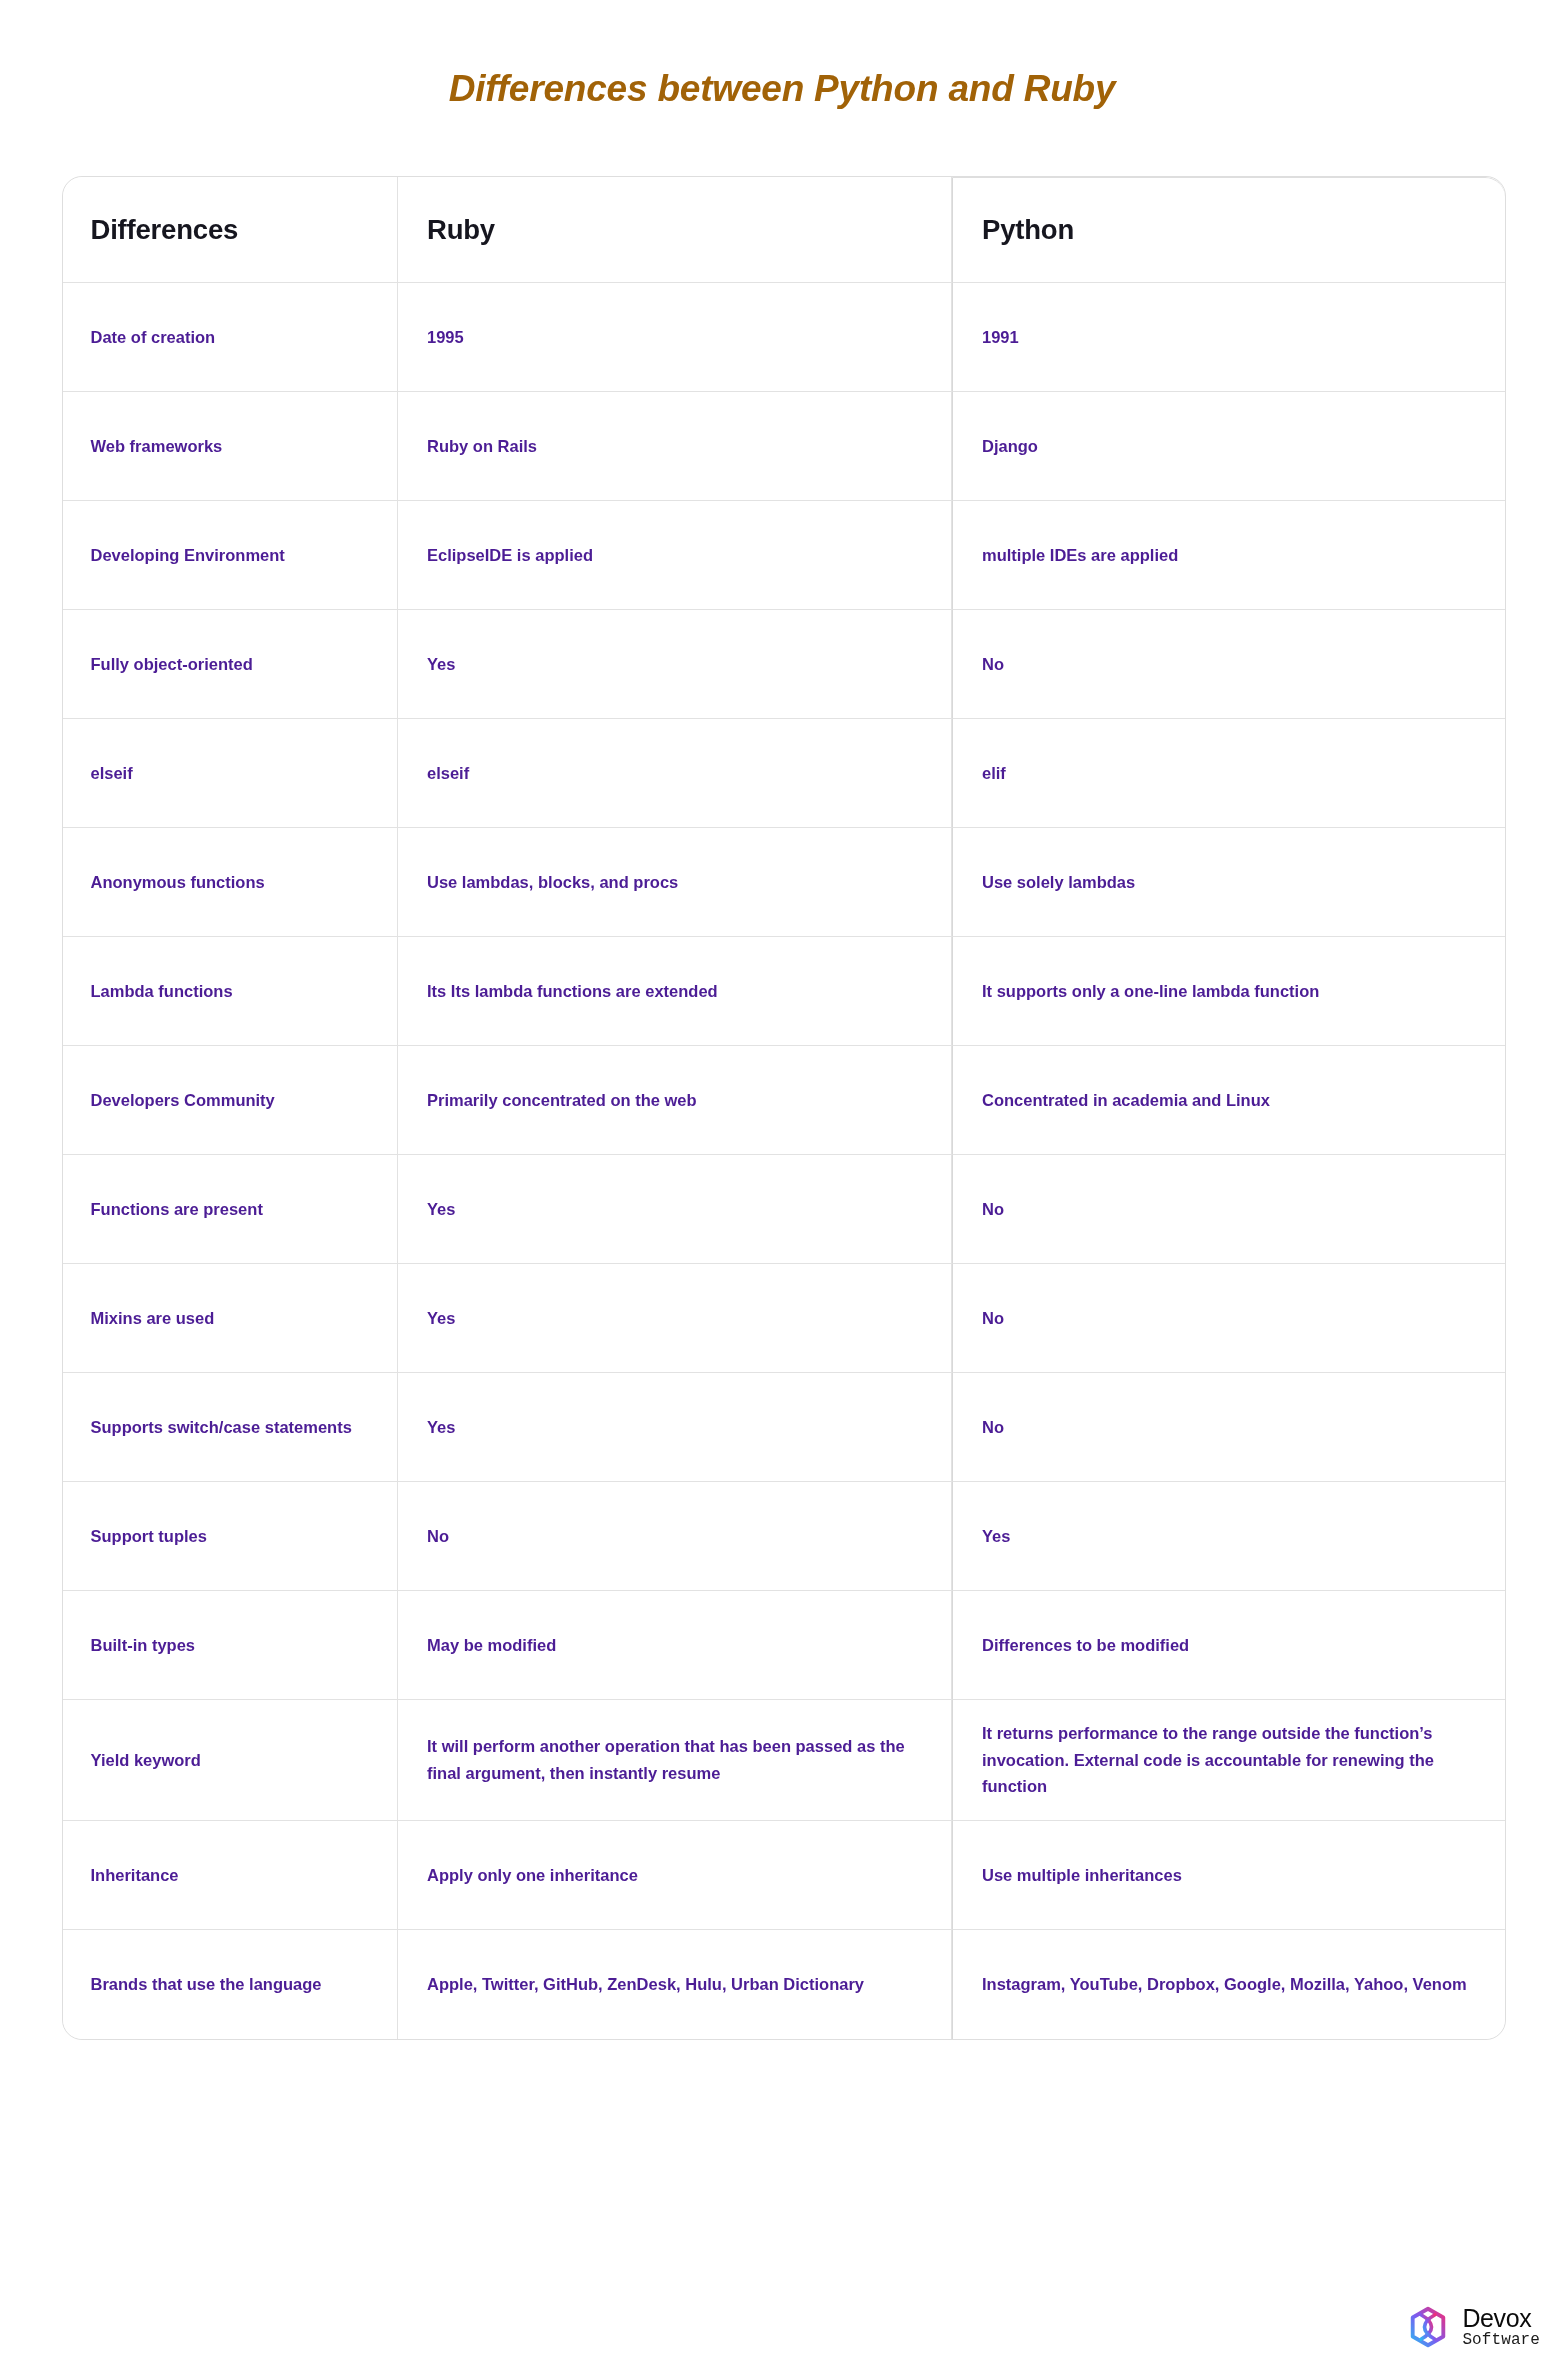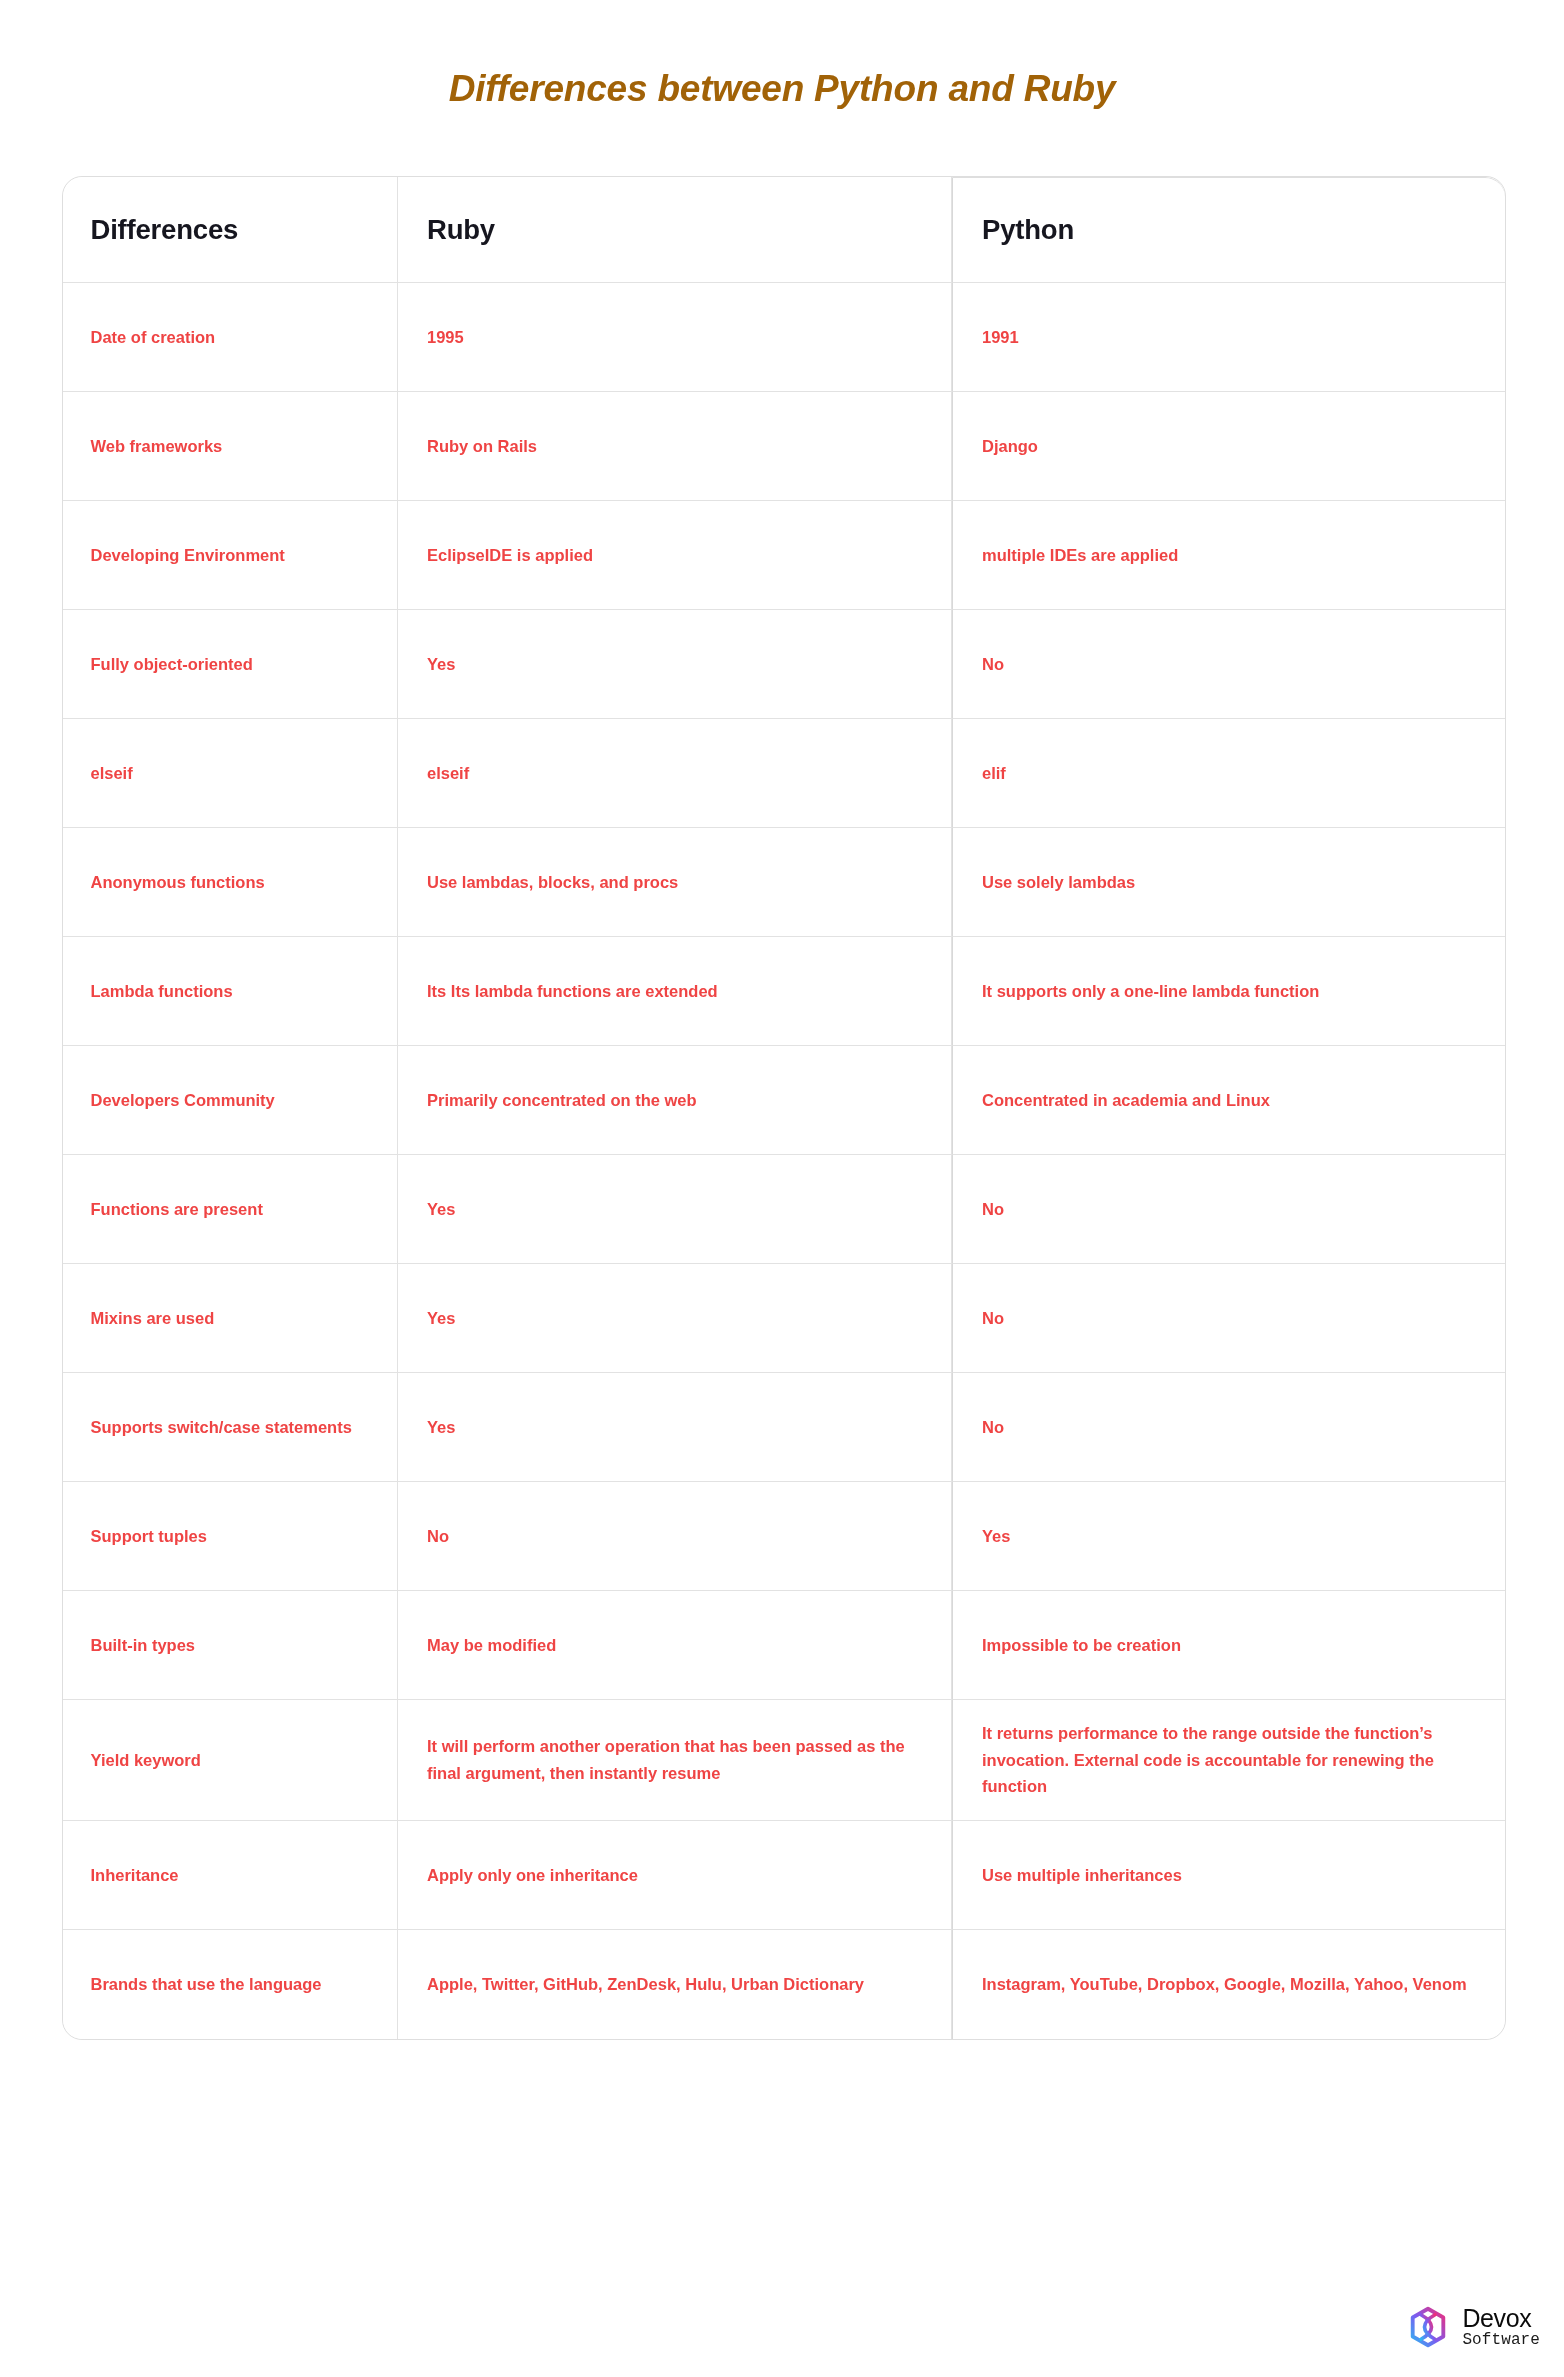--- a/index.html
+++ b/index.html
@@ -91,21 +91,21 @@
     border-left: 0.9px solid #d8d8d8;
   }
 
   thead th.col-python { border-top: 0.9px solid #dedede; }
 
   
   tbody td {
     font-size: 16.5px;
     font-weight: 700;
     line-height: 1.62;
-    color: #ef4444;
+    color: #4c1d95;
     padding: 20px 31px 20px 27.5px;
     height: 109px;
   }
 
   tbody td.cell-label { padding-left: 27.5px; padding-right: 24px; }
   tbody td.cell-ruby,
   tbody td.cell-python { padding-left: 29px; }
 
   tbody td.cell-python { padding-right: 37px; }
 
@@ -220,21 +220,21 @@
           <td class="cell-python">No</td>
         </tr>
         <tr>
           <td class="cell-label">Support tuples</td>
           <td class="cell-ruby">No</td>
           <td class="cell-python">Yes</td>
         </tr>
         <tr>
           <td class="cell-label">Built-in types</td>
           <td class="cell-ruby">May be modified</td>
-          <td class="cell-python">Impossible to be creation</td>
+          <td class="cell-python">Differences to be modified</td>
         </tr>
         <tr>
           <td class="cell-label">Yield keyword</td>
           <td class="cell-ruby">It will perform another  operation that has been passed as the final argument, then instantly resume</td>
           <td class="cell-python">It returns performance to the range  outside the function’s invocation.  External code is accountable for renewing the function</td>
         </tr>
         <tr>
           <td class="cell-label">Inheritance</td>
           <td class="cell-ruby">Apply only one inheritance</td>
           <td class="cell-python">Use multiple inheritances</td>

